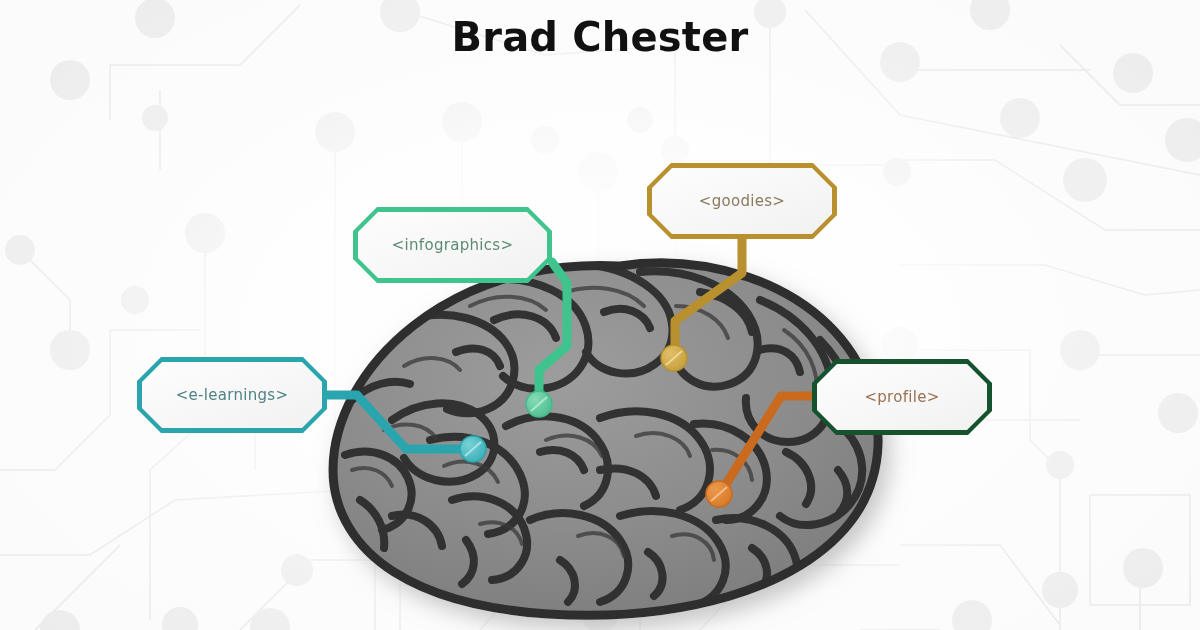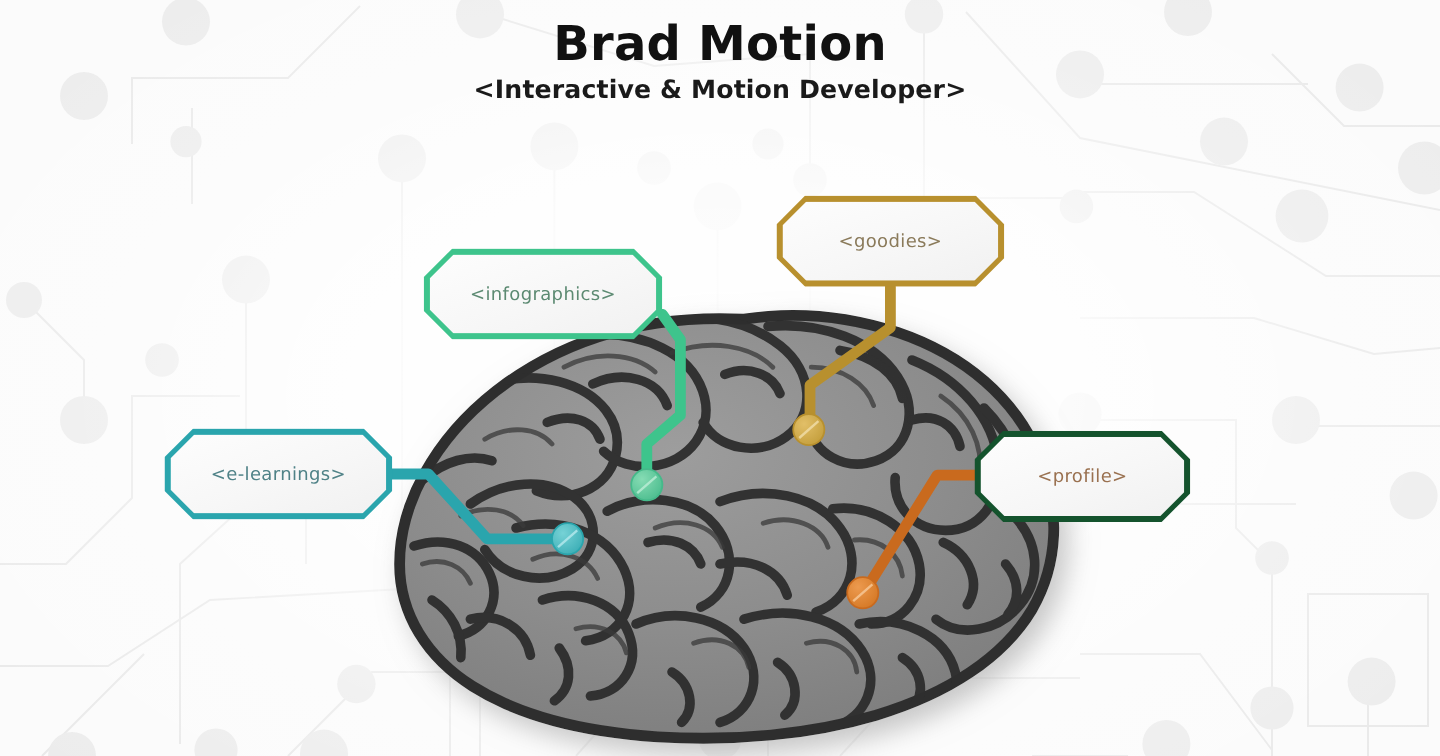--- a/index.html
+++ b/index.html
@@ -192,22 +192,21 @@
       <circle cx="897" cy="172" r="14"></circle>
       <circle cx="1060" cy="465" r="14"></circle>
       <circle cx="810" cy="328" r="15"></circle>
       <circle cx="752" cy="560" r="16"></circle>
       <circle cx="466" cy="490" r="14"></circle>
     </g>
   </svg>
   <div id="bg-vignette"></div>
 
   <div id="header">
-    <div class="title">Brad Motion</div>
-    <div class="subtitle">&lt;Interactive &amp; Motion Developer&gt;</div>
+    <div class="title">Brad Chester</div>
   </div>
 
   <svg id="brain-layer" viewBox="0 0 1200 630" xmlns="http://www.w3.org/2000/svg">
     <defs>
       <radialGradient id="brainGrad" cx="0.42" cy="0.32" r="0.78">
         <stop offset="0%" stop-color="#9d9d9d"></stop>
         <stop offset="55%" stop-color="#8c8c8c"></stop>
         <stop offset="100%" stop-color="#7b7b7b"></stop>
       </radialGradient>
       <clipPath id="brainClip">

